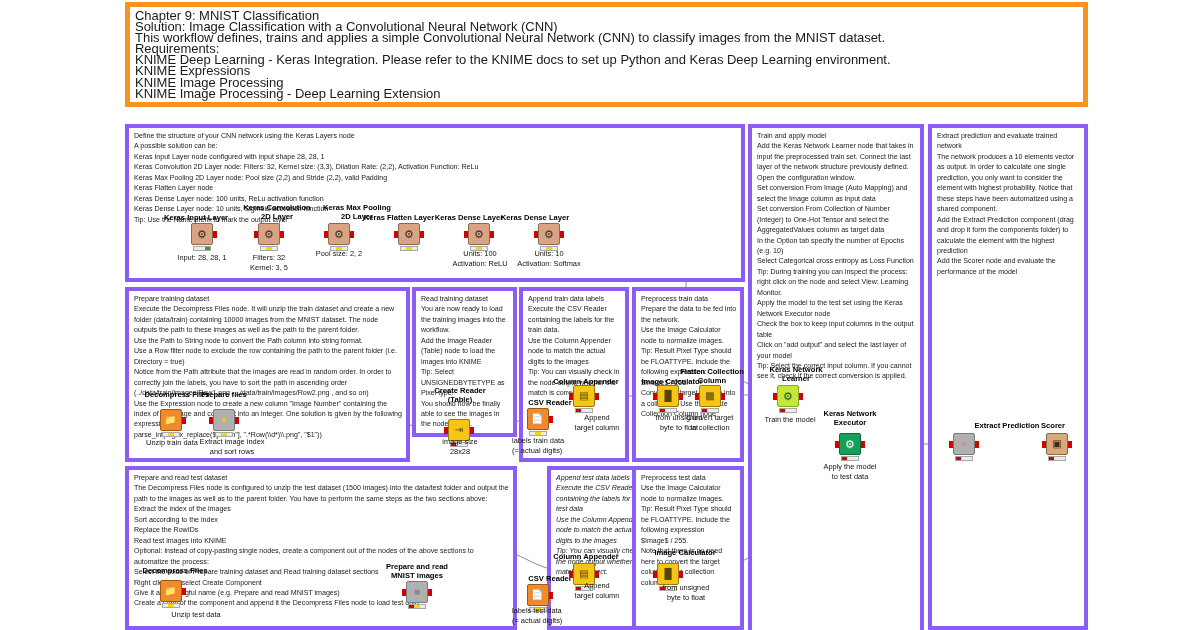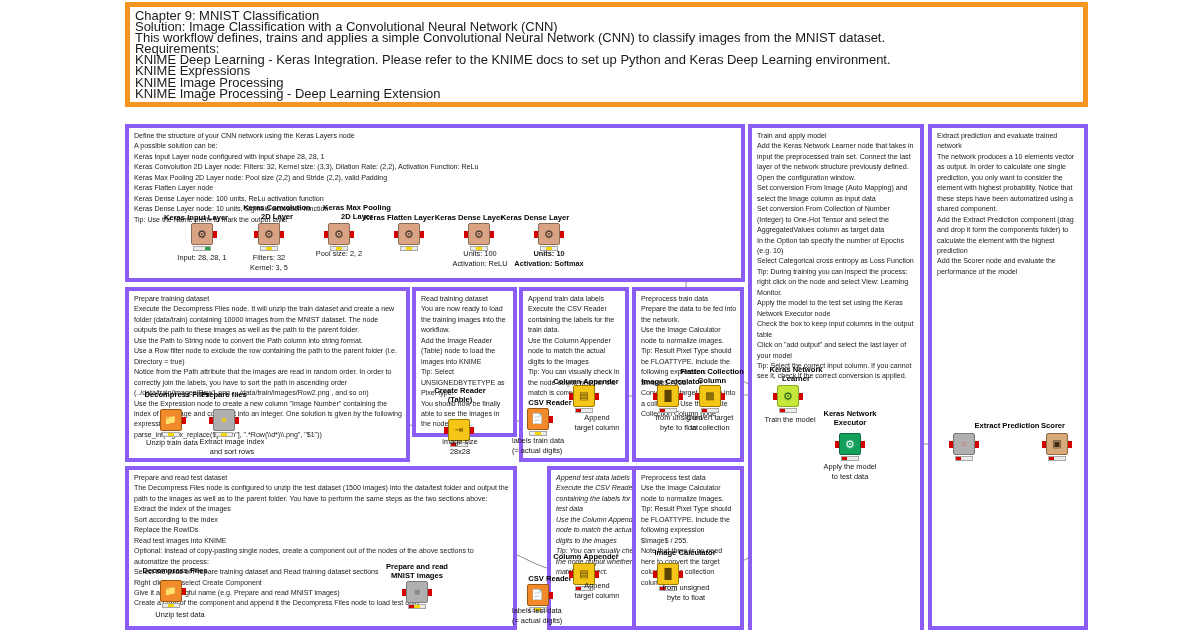--- a/index.html
+++ b/index.html
@@ -349,21 +349,21 @@
       <span class="gear">⚙</span>
       <span class="port inp"></span>
       <span class="port out"></span>
     </div>
     <div class="status">
         <i class="e"></i>
         <i class="y"></i>
         <i class="e"></i>
       </div>
   </div>
-  <div class="nodesub" style="left:505px; top:249px; width:88px; white-space:pre-line;font-weight:bold;">Units: 10
+  <div class="nodesub" style="left:505px; top:249px; width:88px; white-space:pre-line;">Units: 10
 Activation: Softmax</div>
 
   <div class="nodelabel" style="left:132px; top:390px; width:90px;">Decompress Files</div>
   <div class="node" style="left:160px; top:409px;">
     <div class="nodebody orange">
       <span class="glyph">📁</span>
       <span class="port out"></span>
     </div>
     <div class="status">
         <i class="e"></i>
@@ -475,21 +475,21 @@
     <div class="nodebody orange">
       <span class="glyph">📁</span>
       <span class="port out"></span>
     </div>
     <div class="status">
         <i class="e"></i>
         <i class="y"></i>
         <i class="e"></i>
       </div>
   </div>
-  <div class="nodesub" style="left:132px; top:610px; width:96px;text-align:center;">Unzip test data</div>
+  <div class="nodesub" style="left:148px; top:610px; width:96px;text-align:center;">Unzip test data</div>
 
   <div class="nodelabel" style="left:363px; top:562px; width:108px; white-space:pre-line;">Prepare and read
 MNIST images</div>
   <div class="node" style="left:406px; top:581px;">
     <div class="nodebody gry">
       <span class="glyph" style="color:#888;">■</span>
       <span class="port inp"></span>
       <span class="port out"></span>
     </div>
     <div class="status">

